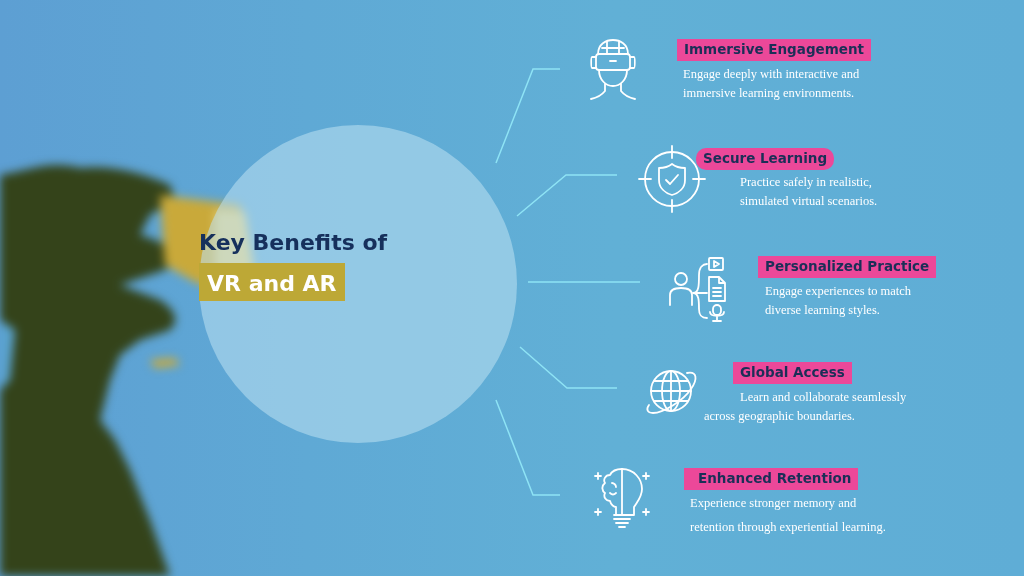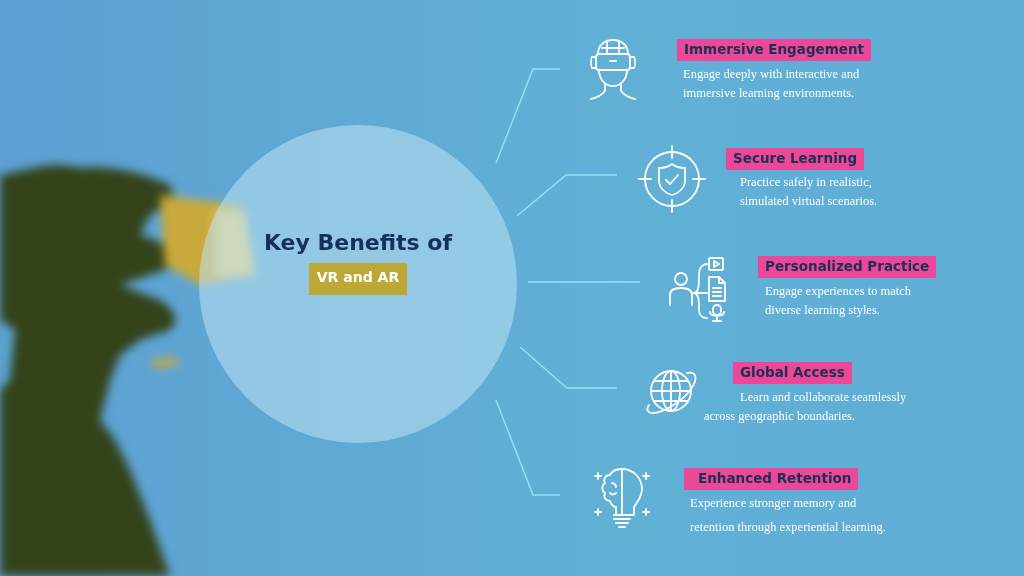--- a/index.html
+++ b/index.html
@@ -2,24 +2,24 @@
 <html><head>
 <meta charset="utf-8">
 <style>
   html,body{margin:0;padding:0;}
   body{width:1024px;height:576px;overflow:hidden;position:relative;
     font-family:"DejaVu Sans","Liberation Sans",sans-serif;
     background:linear-gradient(90deg,#5d9fd3 0%,#5fa9d5 30%,#61b0d6 60%,#5fadd6 100%);}
   .bg-photo{position:absolute;left:0;top:0;width:300px;height:576px;filter:blur(5px);}
   .circle{position:absolute;left:199px;top:125px;width:318px;height:318px;border-radius:50%;
     background:rgba(190,225,242,0.55);}
-  .hero{position:absolute;left:199px;top:228px;width:318px;text-align:center;color:#16305c;
+  .hero{position:absolute;left:199px;top:228px;width:318px;text-align:left;color:#16305c;
     font-weight:bold;font-size:22px;line-height:29px;}
   .hero .line{display:block;}
-  .hero .hl{display:inline-block;background:#bda836;color:#ffffff;padding:0 8px 3px 8px;margin:6px 0 5px 0;font-size:14px;}
+  .hero .hl{display:inline-block;background:#bda836;color:#ffffff;padding:6px 8px 3px 8px;margin:6px 0 5px 0;font-size:22px;}
   svg.lines{position:absolute;left:0;top:0;}
   .item{position:absolute;}
   .item .icon{position:absolute;}
   .item .label{position:absolute;background:#ec4899;color:#1b2f57;font-weight:bold;font-size:13.5px;
     padding:3px 7px 4px 7px;white-space:nowrap;line-height:15px;}
   .item .desc{position:absolute;color:#ffffff;font-size:12.5px;line-height:19px;white-space:nowrap;font-family:Liberation Serif, serif;}
 </style>
 </head>
 <body>
 
@@ -66,21 +66,21 @@
 <div class="item" style="left:0;top:0;">
   <svg class="icon" style="left:637px;top:144px;" width="70" height="70" viewBox="0 0 70 70" fill="none" stroke="#fff" stroke-width="1.8" stroke-linecap="round" stroke-linejoin="round">
     <path d="M35 8 A27 27 0 0 1 62 35"></path>
     <path d="M62 35 A27 27 0 0 1 35 62"></path>
     <path d="M35 62 A27 27 0 0 1 8 35"></path>
     <path d="M8 35 A27 27 0 0 1 35 8"></path>
     <path d="M35 2 L35 14 M35 56 L35 68 M2 35 L14 35 M56 35 L68 35"></path>
     <path d="M35 20 C30 24 26 24 22 24 L22 36 C22 44 28 49 35 51 C42 49 48 44 48 36 L48 24 C44 24 40 24 35 20 Z"></path>
     <path d="M29 36 L33 40 L41 31"></path>
   </svg>
-  <span class="label" style="left:726px;top:148px;">Secure Learning</span>
+  <span class="label" style="left:696px;top:148px;border-radius:10px;">Secure Learning</span>
   <span class="desc" style="left:740px;top:173px;">Practice safely in realistic,</span>
   <span class="desc" style="left:740px;top:192px;">simulated virtual scenarios.</span>
 </div>
 
 <div class="item" style="left:0;top:0;">
   <svg class="icon" style="left:667px;top:255px;" width="66" height="68" viewBox="0 0 66 68" fill="none" stroke="#fff" stroke-width="1.8" stroke-linecap="round" stroke-linejoin="round">
     <circle cx="14" cy="24" r="6"></circle>
     <path d="M3 50 L3 40 C3 35 8 33 14 33 C20 33 25 35 25 40 L25 50"></path>
     <path d="M26 38 C32 38 32 30 32 20 C32 12 36 9 40 9 M26 38 C32 38 34 38 40 38 M26 38 C32 38 32 46 32 54 C32 62 36 63 40 63"></path>
     <rect x="42" y="3" width="14" height="12" rx="1"></rect>

